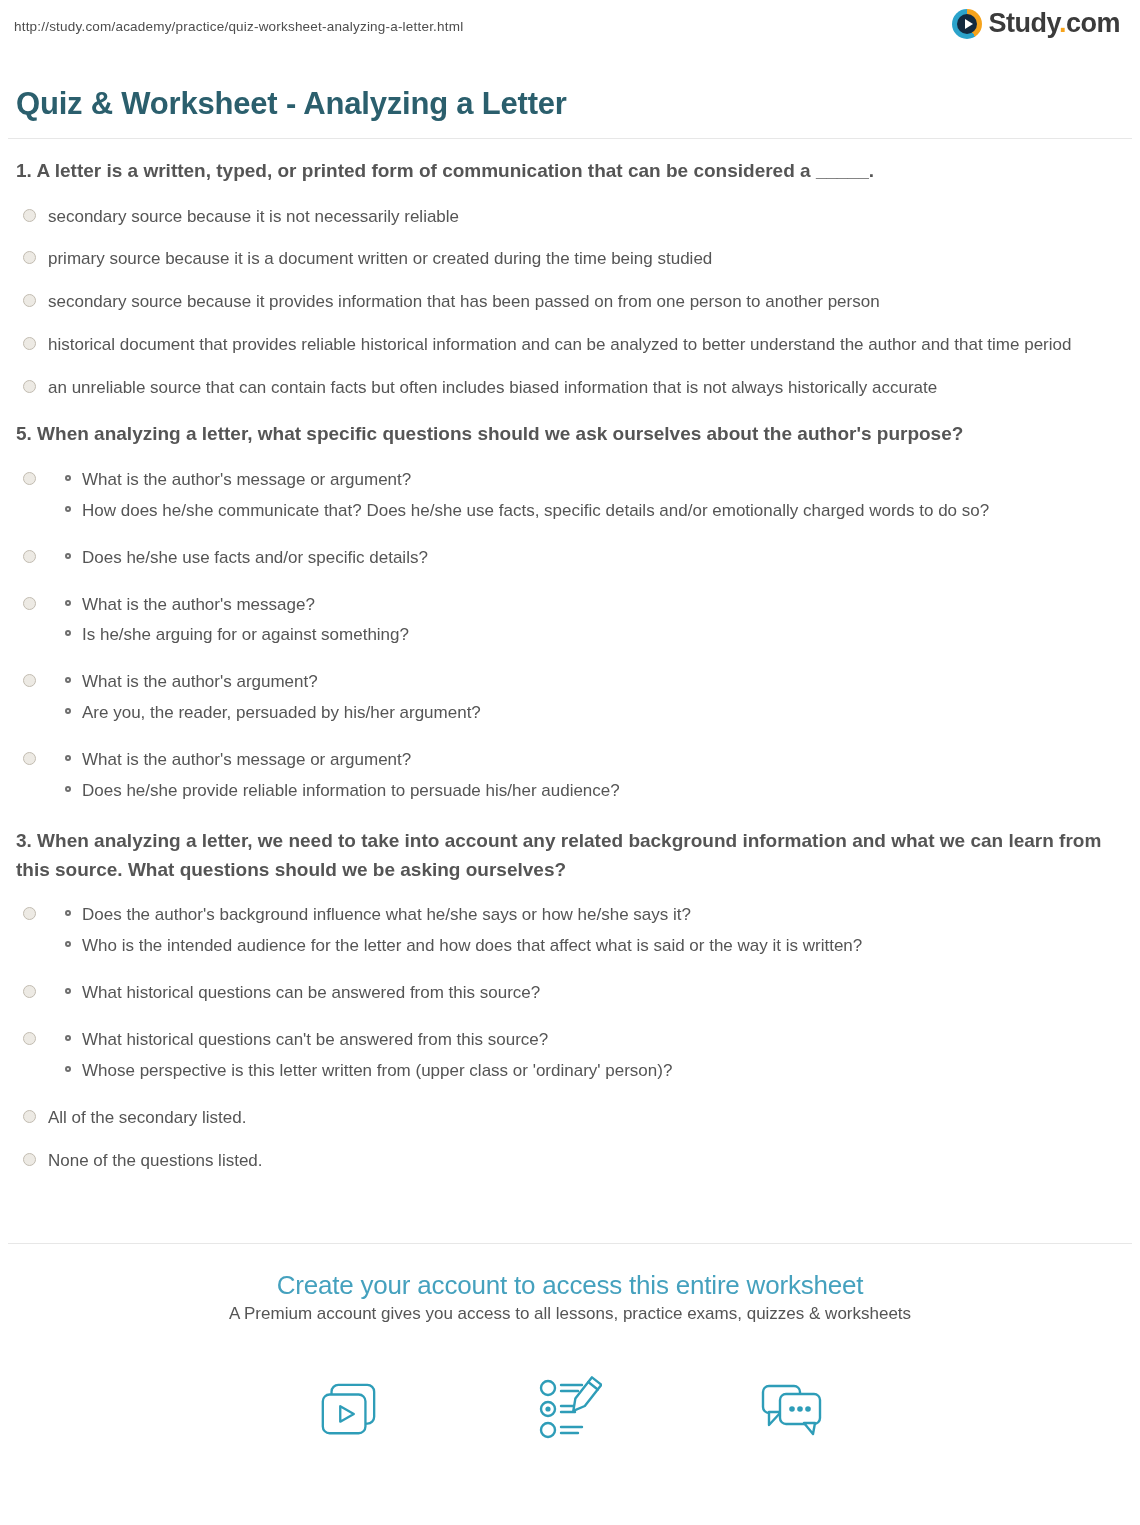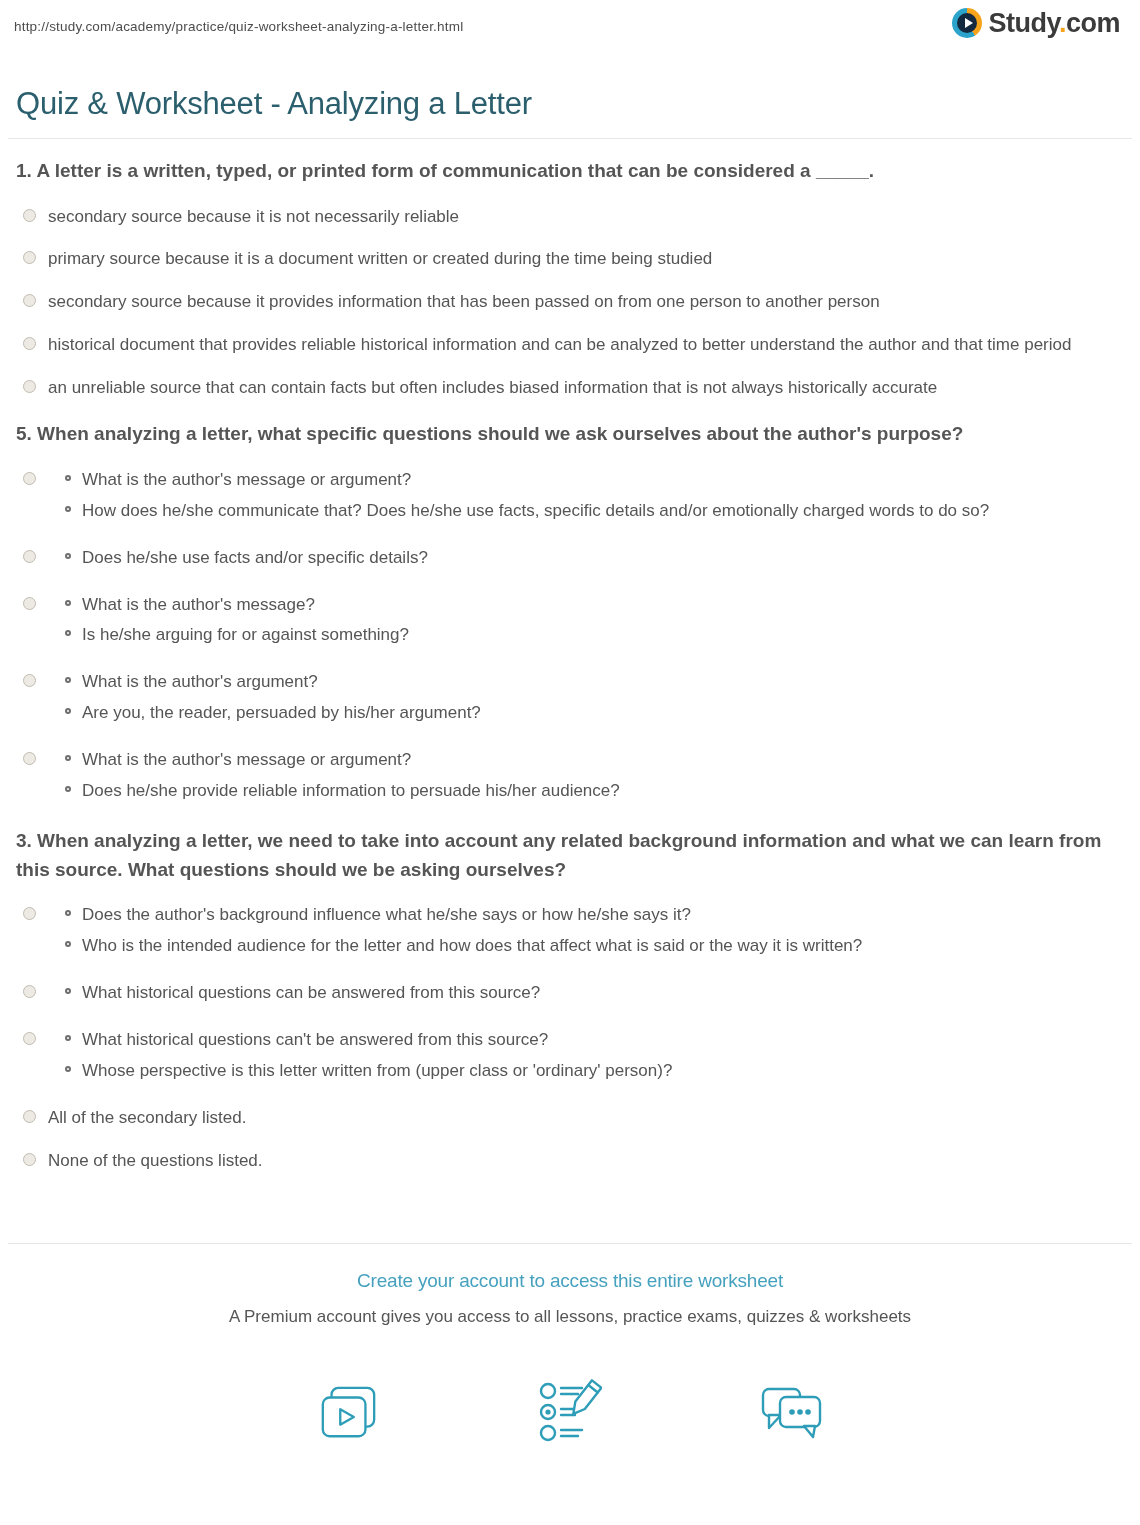--- a/index.html
+++ b/index.html
@@ -5,38 +5,38 @@
   * { margin:0; padding:0; box-sizing:border-box; }
   html,body { background:#fff; }
   body {
     width:1140px; height:1525px; margin:0 auto; position:relative;
     font-family:"Liberation Sans","DejaVu Sans",sans-serif;
     color:#555555; overflow:hidden;
   }
   
   .topbar { position:relative; padding:14px 16px 0 14px; height:52px; }
   .url-text { font-size:13.5px; color:#4d4d4d; letter-spacing:.2px; padding-top:5px; }
-  .logo { position:absolute; top:8px; right:20px; display:flex; gap:6px; cursor:pointer; }
+  .logo { position:absolute; top:8px; right:20px; display:flex; align-items:center; gap:6px; cursor:pointer; }
   .logo-icon {
     width:30px; height:30px; border-radius:50%;
     background:conic-gradient(#F6A31C 0deg 148deg, #2BA3CB 148deg 360deg);
     position:relative; flex:none;
   }
   .logo-icon .inner {
     position:absolute; left:5px; top:5px; width:20px; height:20px;
     border-radius:50%; background:#12293f;
   }
   .logo-icon .tri {
     position:absolute; left:13px; top:10px; width:0; height:0;
     border-left:8px solid #fff; border-top:5px solid transparent; border-bottom:5px solid transparent;
   }
   .logo-word { font-size:27px; font-weight:700; color:#3b3b3b; letter-spacing:-0.5px; }
   .logo-word .dot { color:#F6A31C; }
   
-  .page-title { margin:34px 16px 0 16px; font-size:31px; font-weight:400; color:#2B5F6D; letter-spacing:-0.2px; }
+  .page-title { margin:34px 16px 0 16px; font-size:31px; font-weight:700; color:#2B5F6D; letter-spacing:-0.2px; }
   .divider { border:none; border-top:1px solid #e7e7e7; margin:16px 8px 0 8px; }
   
   .questions { padding-bottom:4px; }
   .question { margin:18px 16px 0 16px; }
   .q-heading { font-size:19px; font-weight:700; color:#555; line-height:1.5; max-width:1106px; margin-bottom:20px; }
   .opt-row, .opt-group { display:flex; align-items:flex-start; margin-left:7px; cursor:pointer; }
   .opt-row { margin-bottom:20px; }
   .opt-group { margin-bottom:24px; }
   .radio {
     width:13px; height:13px; border-radius:50%;
@@ -48,22 +48,22 @@
   .sub-line { display:flex; align-items:flex-start; }
   .sub-line + .sub-line { margin-top:8px; }
   .sub-bullet {
     width:6px; height:6px; border-radius:50%;
     border:2px solid #6e6e6e; background:#fff; flex:none; margin-top:6px;
   }
   .sub-line .opt-text { margin-left:11px; }
   
   .divider2 { border:none; border-top:1px solid #e7e7e7; margin:46px 8px 0 8px; }
   .cta { text-align:center; margin-top:26px; }
-  .cta-title { font-size:19px; font-weight:400; color:#45A1BE; letter-spacing:-0.2px; }
-  .cta-sub { font-size:17px; color:#555; margin-top:15px; }
+  .cta-title { font-size:26px; font-weight:400; color:#45A1BE; letter-spacing:-0.2px; }
+  .cta-sub { font-size:17px; color:#555; margin-top:3px; }
   .features { display:flex; justify-content:center; align-items:flex-end; margin-top:46px; }
   .feature { width:222px; display:flex; flex-direction:column; align-items:center; }
   .feature .icon-box { height:72px; display:flex; align-items:flex-end; justify-content:center; }
   .icon-stroke { stroke:#2E9DB8; fill:none; stroke-width:2.4; stroke-linejoin:round; stroke-linecap:round; }
   .icon-fillwhite { fill:#fff; }
   .icon-filled { fill:#2E9DB8; stroke:none; }
 </style>
 </head>
 <body>
 

